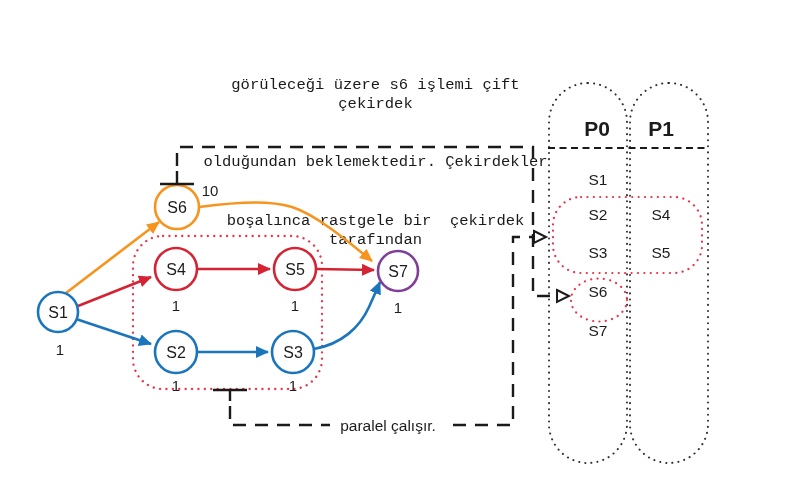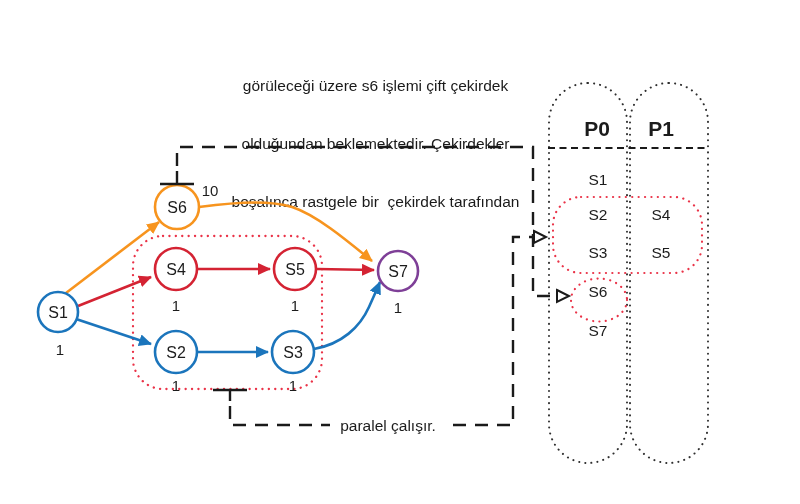--- a/index.html
+++ b/index.html
@@ -11,20 +11,21 @@
     overflow:hidden;
   }
   .stage{position:absolute;left:0;top:0;width:800px;height:504px;}
   .note{
     position:absolute;
     left:203px;top:37px;width:345px;
     text-align:center;
     font-size:15.5px;line-height:19.4px;
     color:#1a1a1a;
     white-space:pre-wrap;
+    font-family:Liberation Mono, monospace;
   }
   svg{position:absolute;left:0;top:0;}
   text{font-family:"Liberation Sans", sans-serif;fill:#1c1c1c;}
   .node-label{font-size:16px;text-anchor:middle;}
   .weight{font-size:15px;text-anchor:middle;}
   .sched-header{font-size:21px;font-weight:bold;text-anchor:middle;}
   .sched-entry{font-size:15.5px;text-anchor:middle;}
   .par-label{font-size:15.5px;text-anchor:middle;}
 </style>
 </head>

